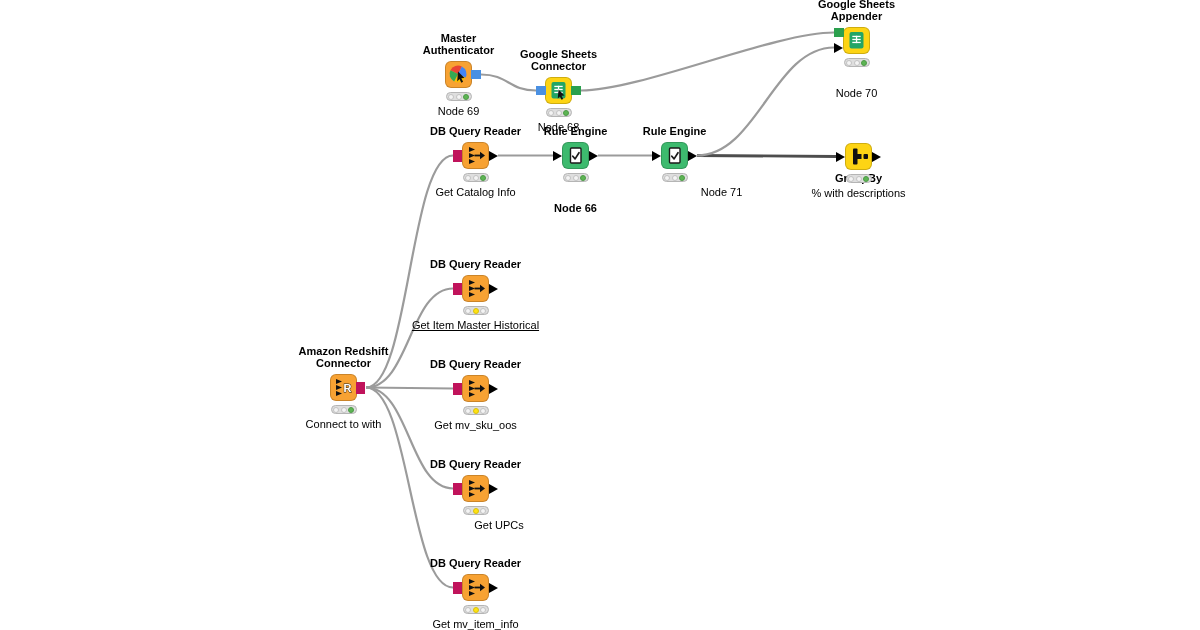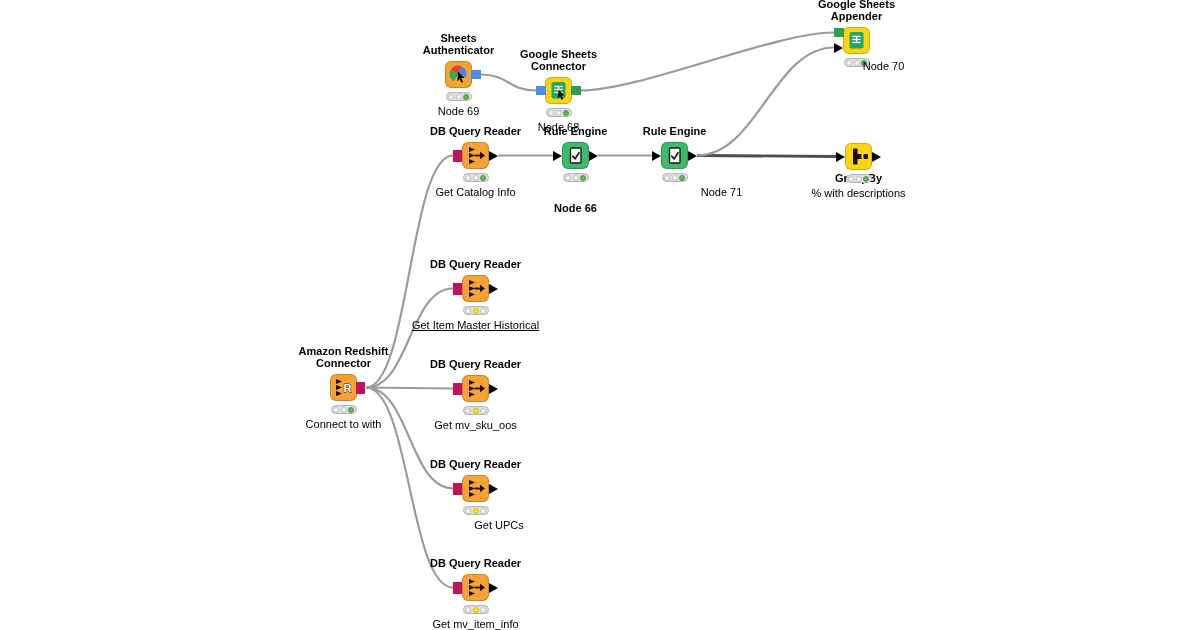--- a/index.html
+++ b/index.html
@@ -41,21 +41,21 @@
       <path d="M697 155.5 L836 156.5" fill="none" stroke="#4d4d4d" stroke-width="2.8"></path>
       <path d="M697 155.5 C757 155.5 774 47.5 834 47.5" fill="none" stroke="#9b9b9b" stroke-width="2.2"></path>
       <path d="M366 387.5 C409.5 387.5 409.5 155.5 453 155.5" fill="none" stroke="#9b9b9b" stroke-width="2.2"></path>
       <path d="M366 387.5 C409.5 387.5 409.5 288.5 453 288.5" fill="none" stroke="#9b9b9b" stroke-width="2.2"></path>
       <path d="M366 387.5 L453 388.5" fill="none" stroke="#9b9b9b" stroke-width="2.2"></path>
       <path d="M366 387.5 C409.5 387.5 409.5 488.5 453 488.5" fill="none" stroke="#9b9b9b" stroke-width="2.2"></path>
       <path d="M366 387.5 C409.5 387.5 409.5 587.5 453 587.5" fill="none" stroke="#9b9b9b" stroke-width="2.2"></path>
     </svg>
 <div class="node">
     <div class="ntitle" style="left: 458.5px; top: 32px;">
-        <div>Sheets</div>
+        <div>Master</div>
         <div>Authenticator</div>
       </div>
     <div class="icon" style="left: 445px; top: 61px; background: rgb(247, 162, 51);">
         <svg viewBox="0 0 27 27">
           <g transform="rotate(-18 13 13)">
             <path d="M13 13 L7 7 A8.5 8.5 0 0 1 19 7 Z" fill="#e94335"></path>
             <path d="M13 13 L19 7 A8.5 8.5 0 0 1 19 19 Z" fill="#4285f4"></path>
             <path d="M13 13 L19 19 A8.5 8.5 0 0 1 7 19 Z" fill="#fbbc05"></path>
             <path d="M13 13 L7 19 A8.5 8.5 0 0 1 7 7 Z" fill="#34a853"></path>
           </g>
@@ -110,21 +110,21 @@
             <rect x="9.3" y="14.8" width="8.4" height="1.3"></rect>
             <rect x="12.9" y="8.8" width="1.3" height="7.3"></rect>
           </g>
         </svg>
       </div>
     <div class="lights" style="left: 843.5px; top: 58px;">
         <i></i>
         <i></i>
         <i class="on-green"></i>
       </div>
-    <div class="annot" style="left: 856.5px; top: 60px; margin-left: 27px;">Node 70</div>
+    <div class="annot" style="left: 856.5px; top: 87px;">Node 70</div>
   <div class="port sq green" style="left: 834px; top: 28px;"></div>
       <div class="port tri" style="left: 834px; top: 42.5px;"></div>
     </div>
     <div class="node">
     <div class="ntitle" style="left: 475.5px; top: 125px;">
         <div>DB Query Reader</div>
       </div>
     <div class="icon" style="left: 462px; top: 142px; background: rgb(247, 162, 51);">
         <svg viewBox="0 0 27 27">
           <g fill="#111">

